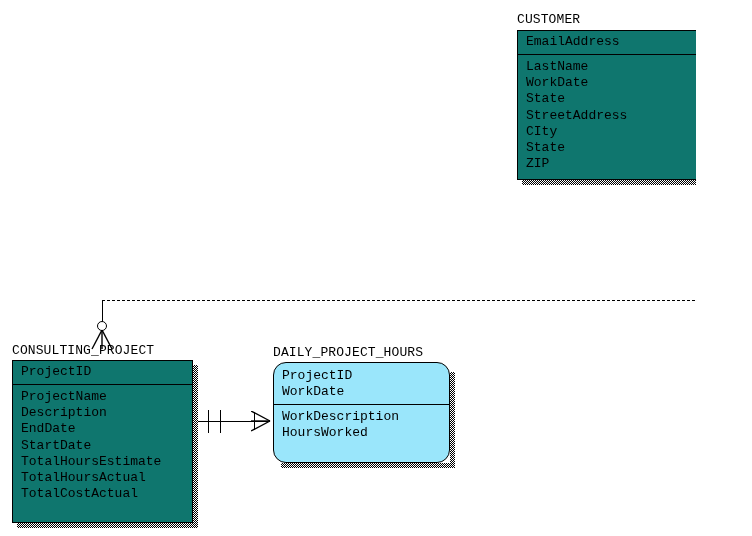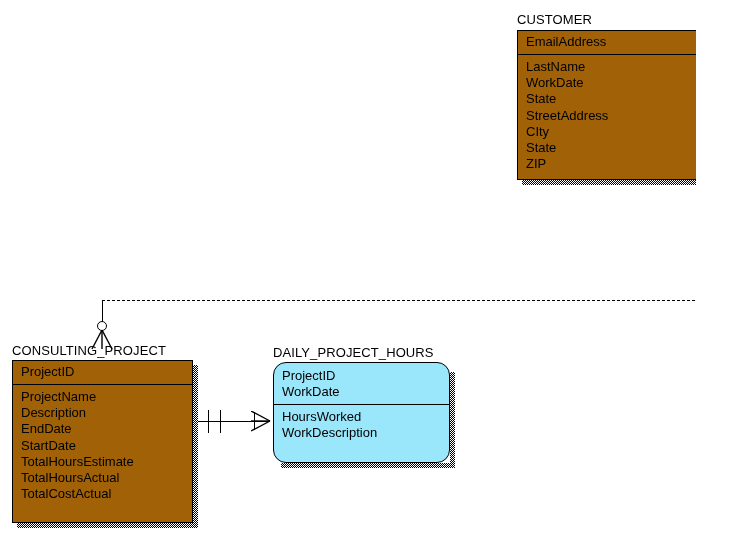--- a/index.html
+++ b/index.html
@@ -10,29 +10,30 @@
   body {
     font-family: "Liberation Sans", sans-serif;
     -webkit-font-smoothing: none;
   }
   #canvas {
     position: relative;
     width: 696px;
     height: 536px;
     background: #ffffff;
     overflow: hidden;
+    font-family: Liberation Mono, monospace;
   }
   
   .entity {
     position: absolute;
     box-sizing: border-box;
     border: 1px solid #000000;
     background: #9ae9d2;
   }
-  .entity.teal   { background: #a16207; }
+  .entity.teal   { background: #0f766e; }
   .entity.blue   { background: #9ae6fb; }
   .entity.rounded { border-radius: 13px; }
 
   .entity-title {
     position: absolute;
     white-space: nowrap;
     font-size: 13px;
     line-height: 15px;
     color: #000000;
     letter-spacing: 0.1px;
@@ -145,22 +146,22 @@
 
   <div class="shadow-r" style="left:450px; top:372px; width:5px; height:96px;"></div>
   <div class="shadow-b" style="left:281px; top:463px; width:174px; height:5px;"></div>
 
   <div class="entity blue rounded" style="left:273px; top:362px; width:177px; height:101px;">
     <div class="key-section" style="height:42px;">
       <div class="attr">ProjectID</div>
       <div class="attr">WorkDate</div>
     </div>
     <div class="attr-section">
+      <div class="attr">WorkDescription</div>
       <div class="attr">HoursWorked</div>
-      <div class="attr">WorkDescription</div>
     </div>
   </div>
 
   <div>
 
     <div class="ln v" style="left:719px; top:185px; height:26px;"></div>
     <div class="dash-v" style="left:719px; top:211px; height:90px;"></div>
 
     <div class="ln h" style="left:708px; top:196px; width:23px;"></div>
     <div class="ln h" style="left:708px; top:208px; width:23px;"></div>

